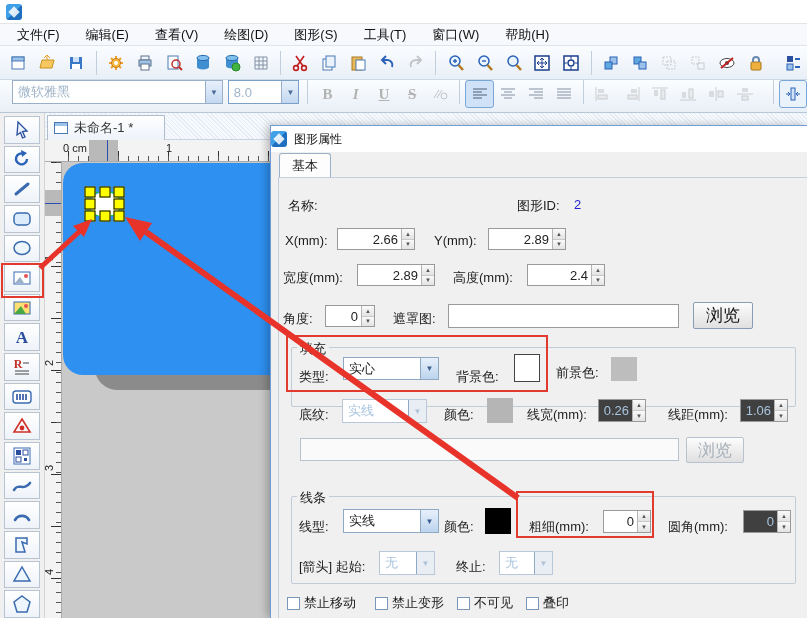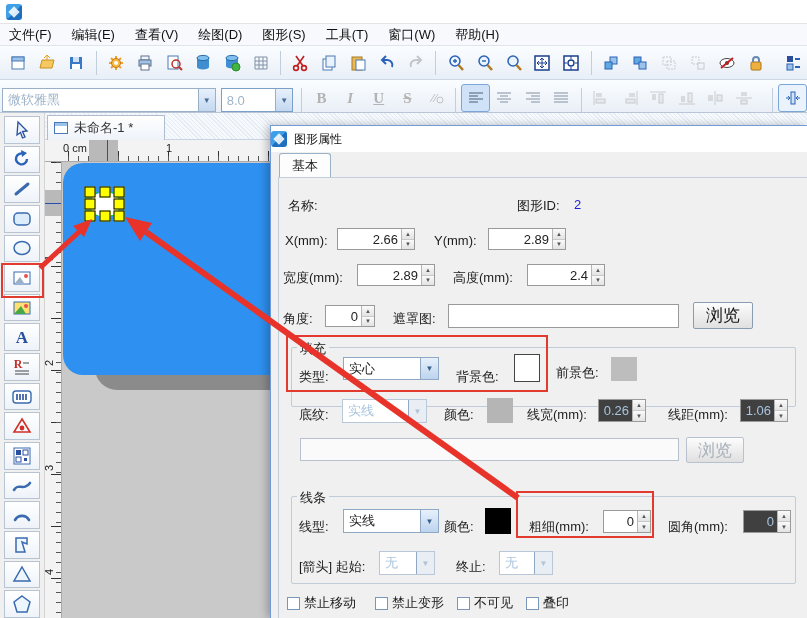--- a/index.html
+++ b/index.html
@@ -6,26 +6,26 @@
   html,body { width:807px; height:618px; overflow:hidden; }
   body { font-family:"Liberation Sans","DejaVu Sans",sans-serif; font-size:12px; color:#222; background:#f0f0f0; position:relative; }
 
   
   .titlebar { position:absolute; left:0; top:0; width:807px; height:24px; background:#ffffff; display:flex; align-items:center; padding-left:6px; border-bottom:1px solid #e4e4e4; }
   .applogo { width:16px; height:16px; border-radius:3px; background:linear-gradient(135deg,#3fa0e8 0 50%,#1f6fc0 50% 100%); position:relative; margin-right:6px; }
   .applogo::after { content:""; position:absolute; left:4px; top:4px; width:8px; height:8px; background:#fff; transform:rotate(45deg); opacity:.85; }
   .wtitle { font-size:12px; color:#333; }
 
   
-  .menubar { position:absolute; left:0; top:24px; width:807px; height:22px; background:#f7f9fc; display:flex; align-items:center; gap:2px; border-bottom:1px solid #dfe5ee; }
+  .menubar { position:absolute; left:0; top:24px; width:807px; height:22px; background:#f7f9fc; display:flex; align-items:center; padding-left:8px; gap:8px; border-bottom:1px solid #dfe5ee; }
   .menuitem { padding:2px 9px; font-size:13px; color:#111; cursor:default; }
 
   
   .toolbar1 { position:absolute; left:0; top:46px; width:807px; height:34px; background:linear-gradient(#fbfdff,#e9eff7); border-bottom:1px solid #cdd8e6; display:flex; align-items:center; padding-left:4px; }
-  .toolbar2 { position:absolute; left:0; top:80px; width:807px; height:33px; background:linear-gradient(#fbfdff,#e9eff7); border-bottom:1px solid #b9c6d6; display:flex; align-items:flex-end; padding-left:2px; }
+  .toolbar2 { position:absolute; left:0; top:80px; width:807px; height:33px; background:linear-gradient(#fbfdff,#e9eff7); border-bottom:1px solid #b9c6d6; display:flex; align-items:flex-start; padding-left:12px; }
   .tbtn { width:30px; height:28px; display:flex; align-items:center; justify-content:center; border-radius:3px; }
   .tsep { width:1px; height:24px; background:#c3cedd; margin:0 5px; }
   .ticon { width:18px; height:18px; }
   .dis { opacity:.45; filter:grayscale(1); }
   .combo { height:24px; background:#fff; border:1px solid #9ab0c8; display:flex; align-items:center; position:relative; }
   .combo .cval { flex:1; padding:0 5px; font-size:13px; overflow:hidden; white-space:nowrap; }
   .combo .carr { width:17px; height:100%; background:linear-gradient(#e7f0fb,#c3d8f0); border-left:1px solid #9ab0c8; display:flex; align-items:center; justify-content:center; font-size:8px; color:#4a6c96; }
   .grayval { color:#9fb4c9; }
   .fmtletter { font-family:"Liberation Serif",serif; font-weight:bold; font-size:15px; color:#b3b3b3; }
   .alsel { background:#cfe2f8; border:1px solid #7aa6d8; }

